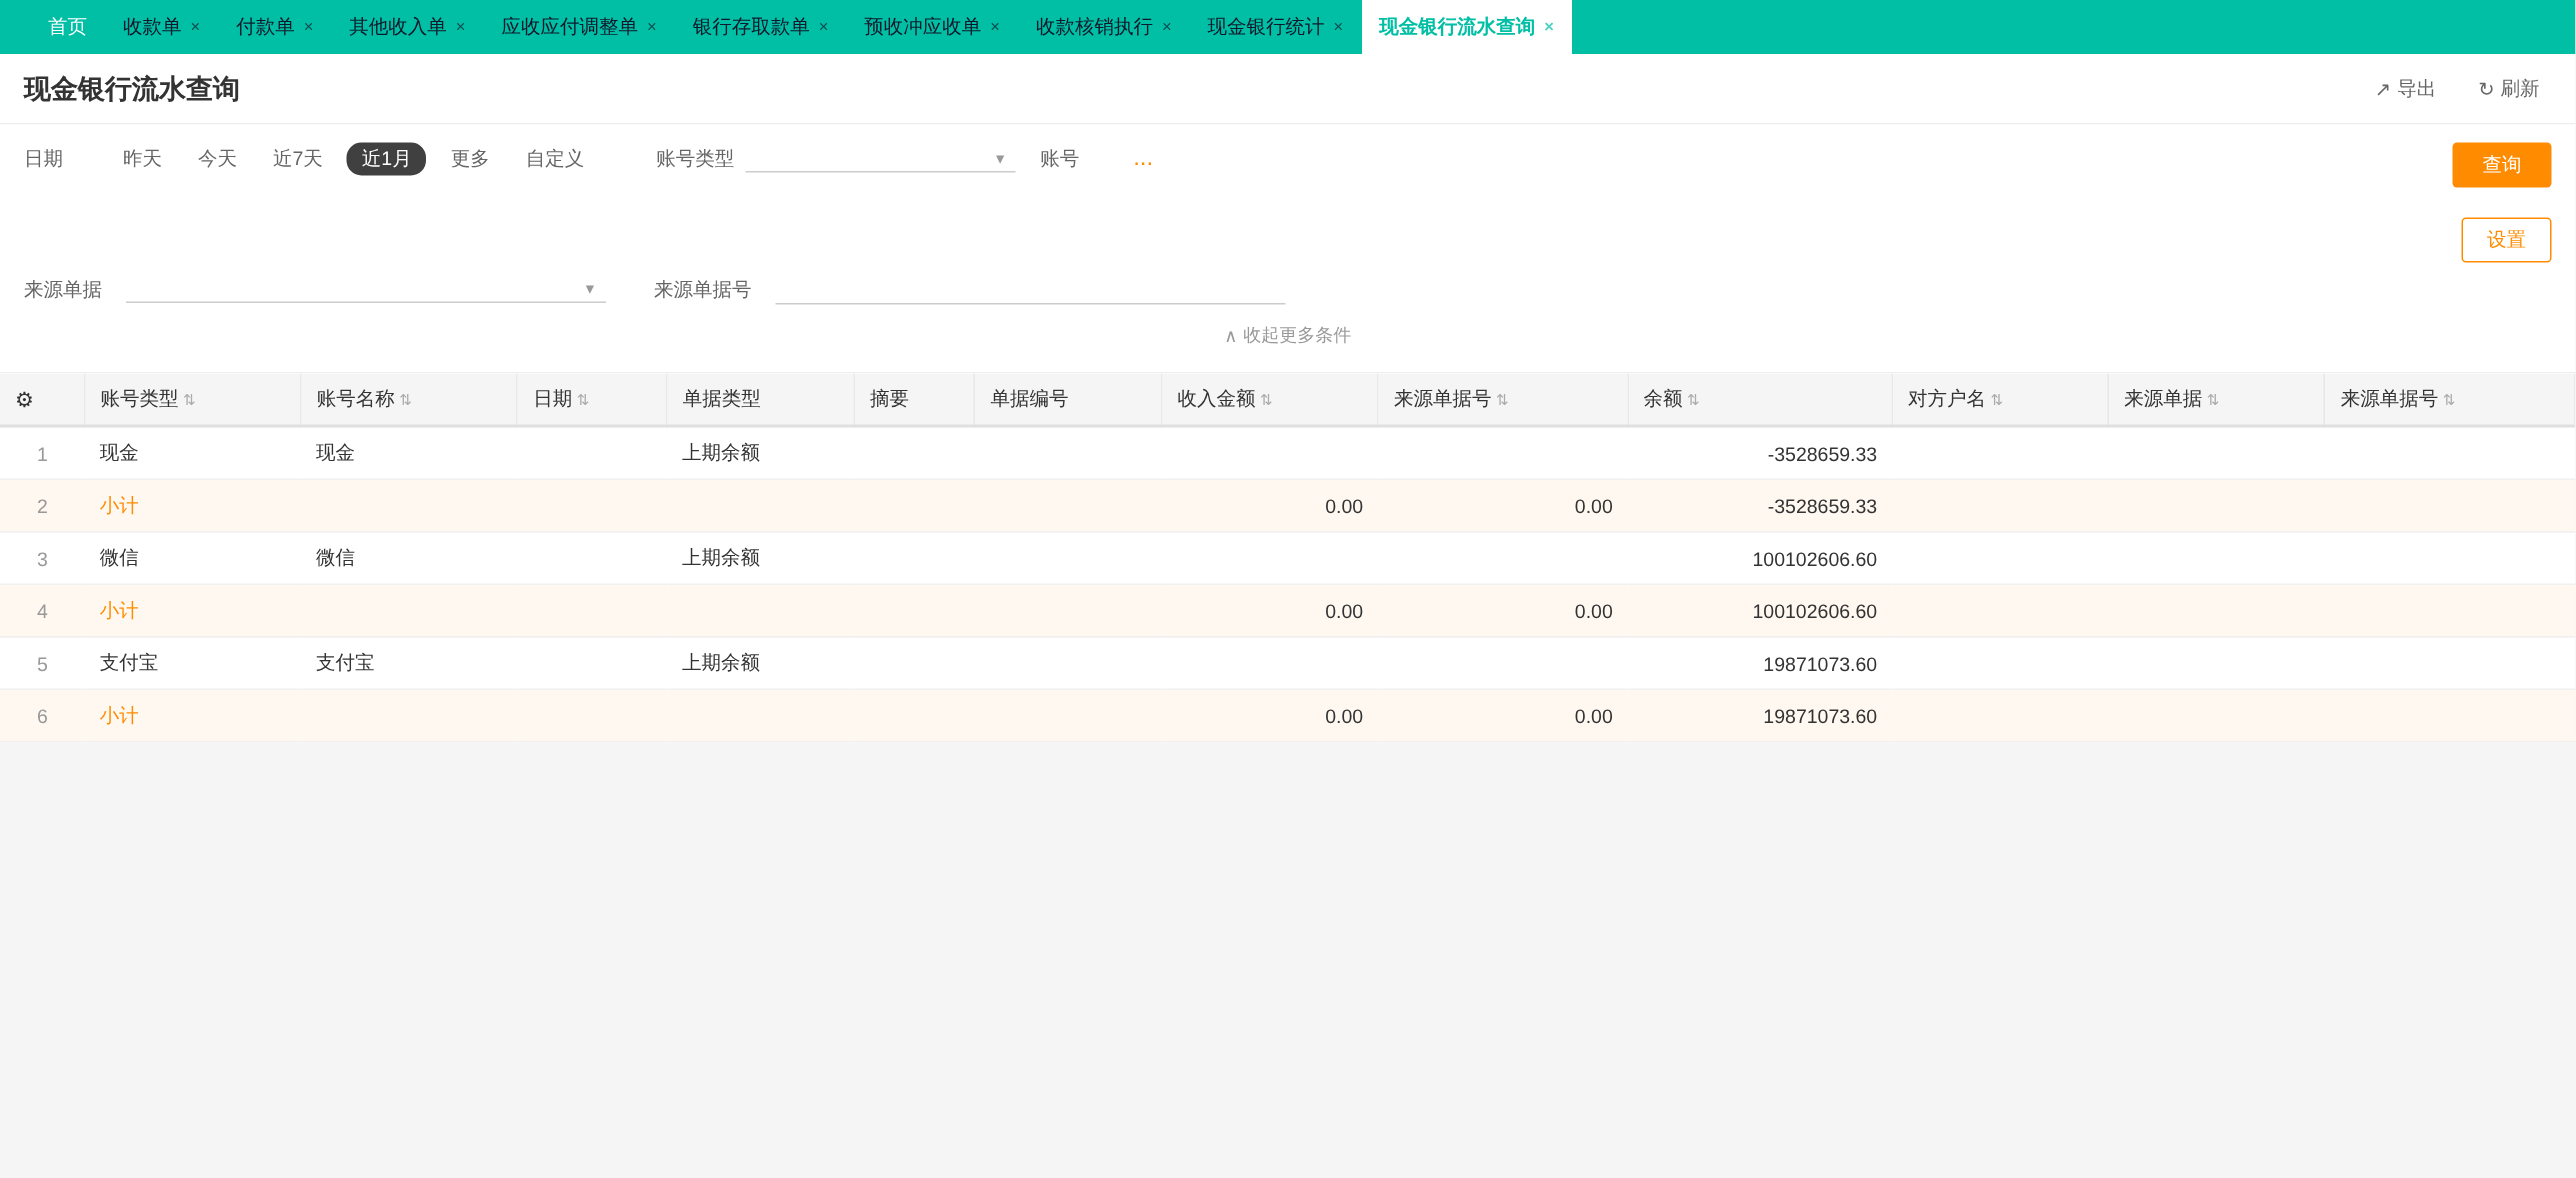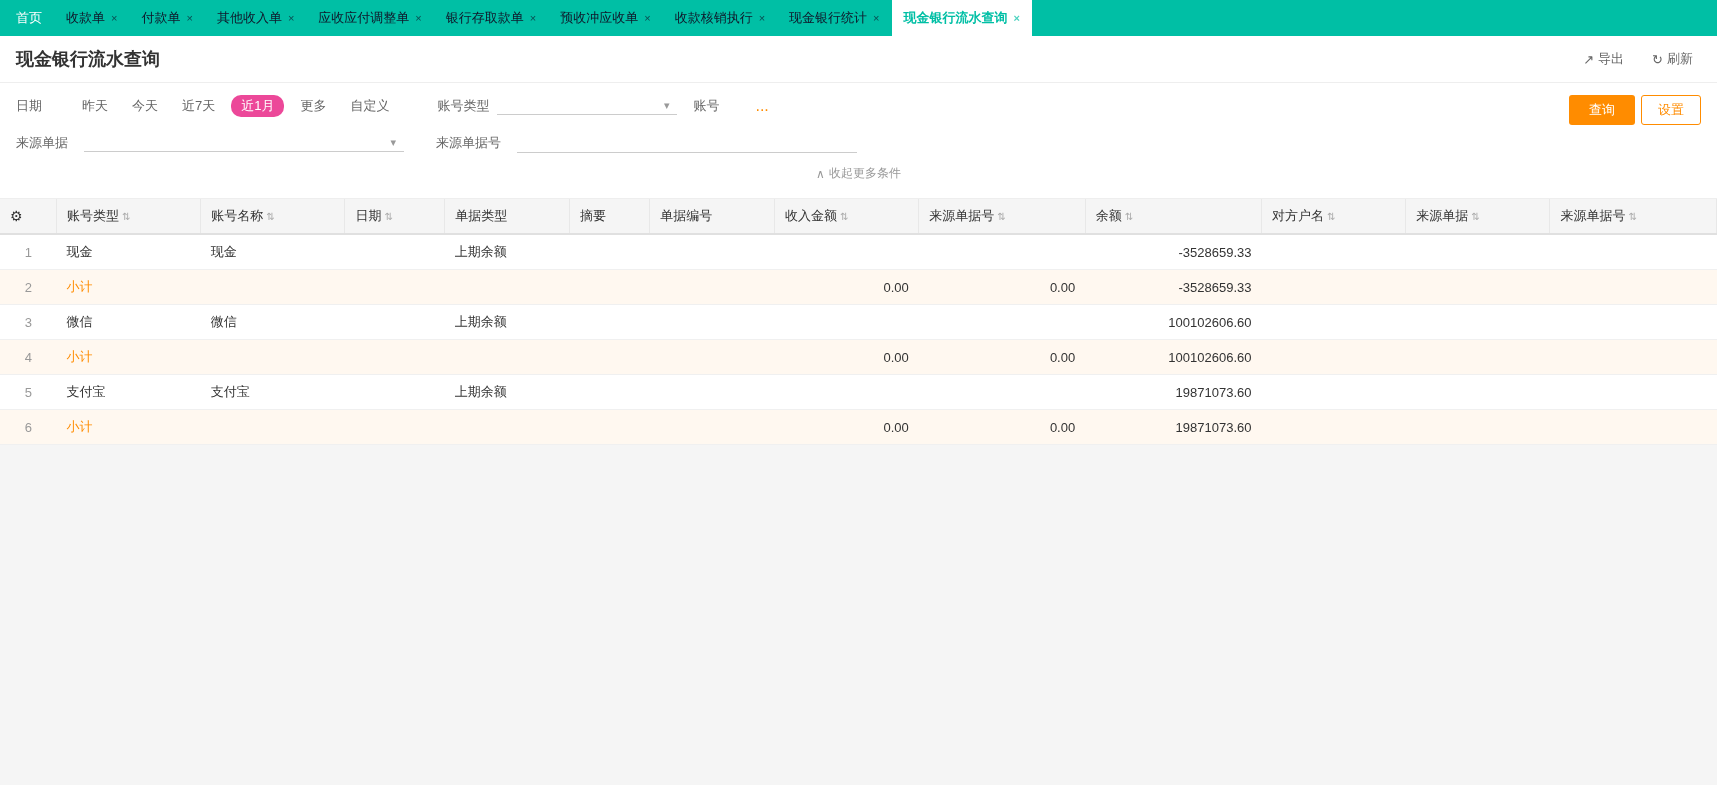--- a/index.html
+++ b/index.html
@@ -4,21 +4,21 @@
   <style>
     * { box-sizing: border-box; margin: 0; padding: 0; }
     body { font-family: 'Microsoft YaHei', Arial, sans-serif; font-size: 13px; background: #f5f5f5; color: #333; }
 
     
     .top-nav {
       background: #00bfa5;
       display: flex;
       align-items: center;
       height: 36px;
-      padding: 0 4px;
+      padding: 0 20px;
       overflow: hidden;
     }
     .nav-item {
       color: #0f172a;
       padding: 0 12px;
       height: 36px;
       display: flex;
       align-items: center;
       cursor: pointer;
       white-space: nowrap;
@@ -91,21 +91,21 @@
       gap: 8px;
     }
     .date-btn {
       padding: 2px 8px;
       cursor: pointer;
       color: #666;
       font-size: 13px;
       border-radius: 3px;
     }
     .date-btn.active {
-      background: #ec4899;
+      background: #404040;
       color: #fff;
       border-radius: 10px;
       padding: 2px 10px;
     }
     .date-range {
       color: #666;
       font-size: 12px;
       margin-top: 4px;
       margin-left: 50px;
     }
@@ -218,22 +218,22 @@
     }
     tbody td.row-num {
       color: #999;
       text-align: center;
     }
     tbody td.subtotal-label {
       color: #ff8c00;
     }
     .right-actions {
       display: flex;
-      flex-direction: row;
-      gap: 6px;
+      flex-direction: column;
+      gap: 20px;
       align-items: flex-end;
     }
   </style>
 </head>
 <body>
 
 <div class="top-nav">
   <div class="nav-home">首页</div>
   <div id="nav-tabs-container" style="display: flex;">
       <div class="nav-item">收款单<span class="close-x">×</span></div>

